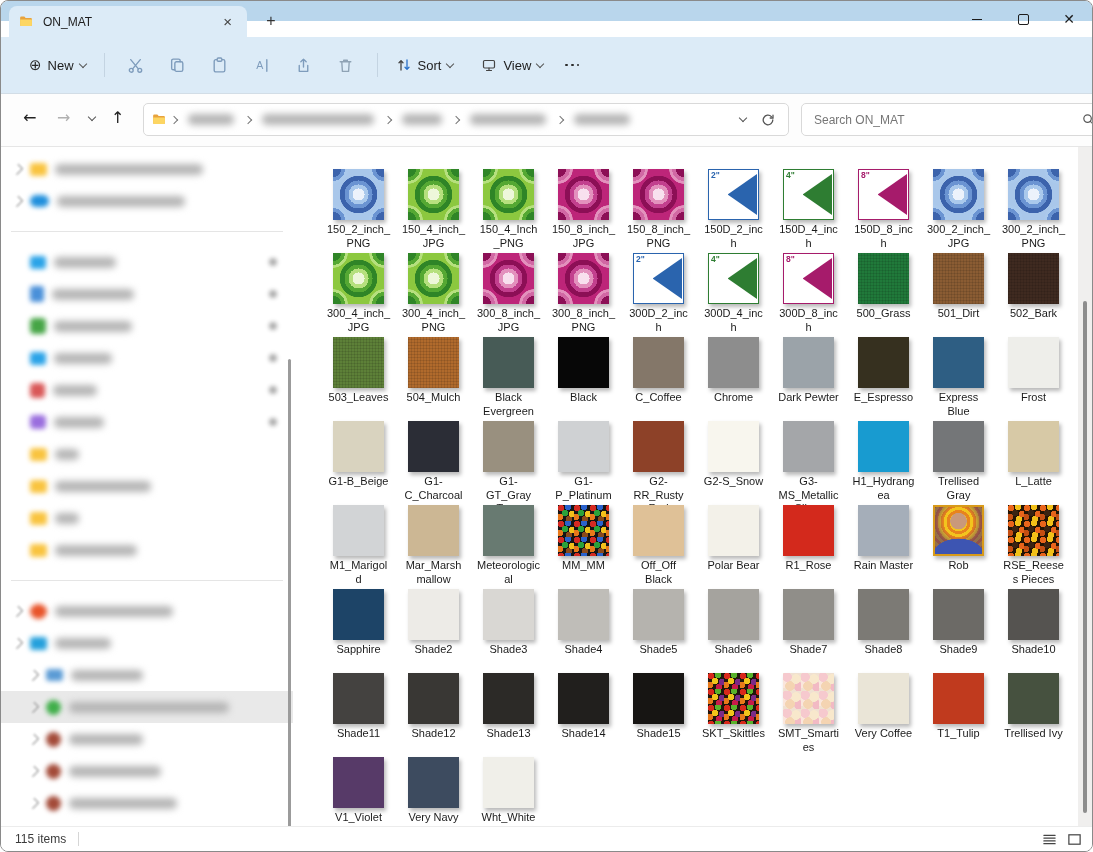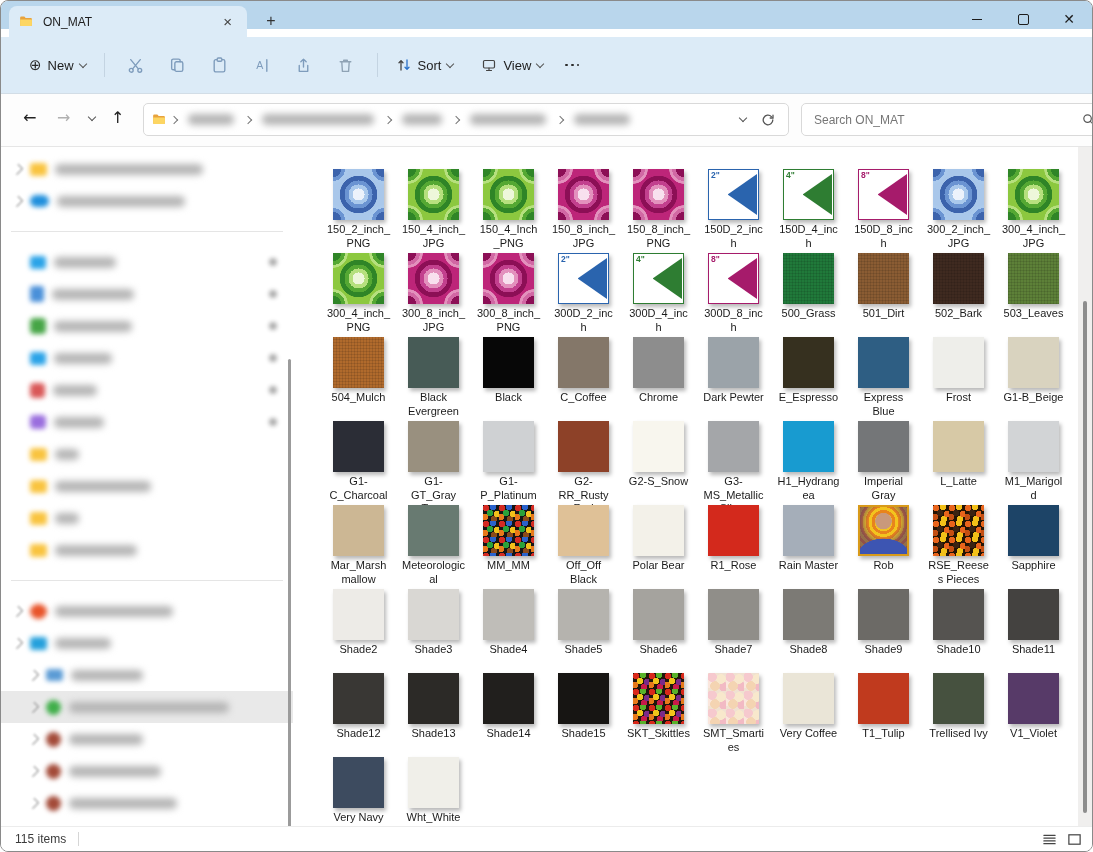--- a/index.html
+++ b/index.html
@@ -1,18 +1,18 @@
 <!DOCTYPE html>
 <html><head>
 <meta charset="utf-8">
 <style>
   html,body{margin:0;padding:0;background:#fff;font-family:"Liberation Sans","DejaVu Sans",sans-serif;}
   #window{position:relative;width:1091px;height:850px;margin:0;border:1px solid #8a8a8a;border-radius:8px;overflow:hidden;background:#fff;}
   
-  .titlebar{position:absolute;left:0;top:0;right:0;height:28px;background:#b9d6ec;}
+  .titlebar{position:absolute;left:0;top:0;right:0;height:20px;background:#b9d6ec;}
   .tab{position:absolute;left:8px;top:5px;width:238px;height:31px;background:#dcebf7;border-radius:8px 8px 0 0;display:flex;align-items:center;padding:0 10px;box-sizing:border-box;}
   .tab-title{font-size:12px;color:#1d1d1d;margin-left:9px;flex:1;}
   .tab-close{font-size:15px;color:#444;line-height:1;padding:1px 5px;border-radius:4px;cursor:default;}
   .newtab{position:absolute;left:258px;top:8px;width:24px;height:24px;display:flex;align-items:center;justify-content:center;font-size:16px;color:#333;}
   .wbtns{position:absolute;right:0;top:0;height:36px;display:flex;}
   .wbtn{width:46px;height:36px;display:flex;align-items:center;justify-content:center;color:#1d1d1d;}
   .glyph-min{width:10px;height:1px;background:#1d1d1d;}
   .glyph-max{width:9px;height:9px;border:1.1px solid #1d1d1d;border-radius:2px;}
   .glyph-close{font-size:14px;}
   
@@ -372,20 +372,24 @@
             <span class="tri-shape"></span>
             <span class="tri-size">8"</span>
           </div>
           <div class="flabel">150D_8_inch</div>
         </div>
         <div class="cell">
           <div class="thumb th-cb"></div>
           <div class="flabel">300_2_inch_JPG</div>
         </div>
         <div class="cell">
+          <div class="thumb th-cb"></div>
+          <div class="flabel">300_2_inch_PNG</div>
+        </div>
+        <div class="cell">
           <div class="thumb th-cg"></div>
           <div class="flabel">300_4_inch_JPG</div>
         </div>
         <div class="cell">
           <div class="thumb th-cg"></div>
           <div class="flabel">300_4_inch_PNG</div>
         </div>
         <div class="cell">
           <div class="thumb th-cp"></div>
           <div class="flabel">300_8_inch_JPG</div>
@@ -494,21 +498,21 @@
         <div class="cell">
           <div class="thumb th-solid" style="background-color: rgb(164, 166, 169);"></div>
           <div class="flabel">G3-MS_Metallic Silver</div>
         </div>
         <div class="cell">
           <div class="thumb th-solid" style="background-color: rgb(24, 155, 208);"></div>
           <div class="flabel">H1_Hydrangea</div>
         </div>
         <div class="cell">
           <div class="thumb th-solid" style="background-color: rgb(116, 118, 120);"></div>
-          <div class="flabel">Imperial Gray</div>
+          <div class="flabel">Trellised Gray</div>
         </div>
         <div class="cell">
           <div class="thumb th-solid" style="background-color: rgb(215, 201, 166);"></div>
           <div class="flabel">L_Latte</div>
         </div>
         <div class="cell">
           <div class="thumb th-solid" style="background-color: rgb(210, 212, 214);"></div>
           <div class="flabel">M1_Marigold</div>
         </div>
         <div class="cell">

